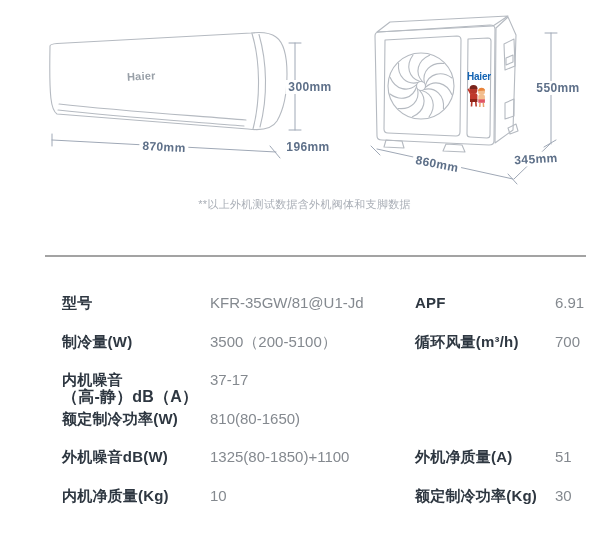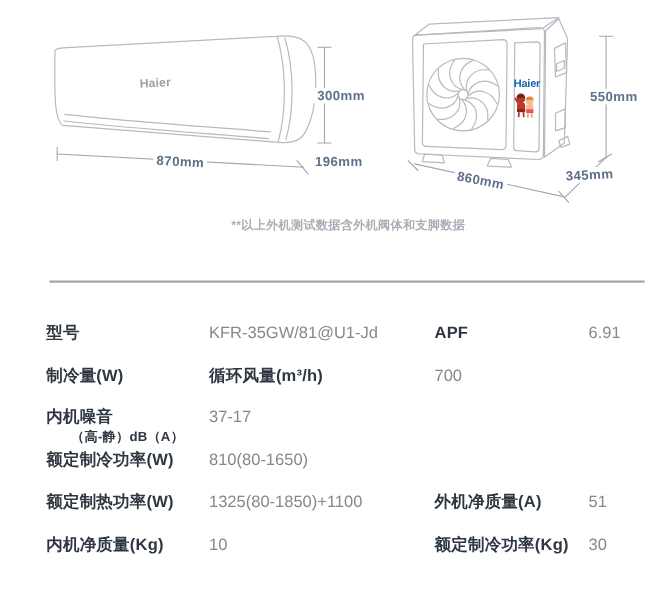--- a/index.html
+++ b/index.html
@@ -11,29 +11,29 @@
   .stage{position:relative;width:609px;height:550px;background:#fff;overflow:hidden;}
   svg.lineart{position:absolute;left:0;top:0;}
   .art{stroke:var(--line);fill:none;stroke-width:1.1;stroke-linecap:round;stroke-linejoin:round;}
   .dimline{stroke:var(--dimline);fill:none;stroke-width:1;stroke-linecap:round;}
   .dim-label{position:absolute;transform:translate(-50%,-50%);background:#fff;padding:0 3px;
     font-size:12px;font-weight:600;color:var(--dim);letter-spacing:.4px;white-space:nowrap;}
   .logo-indoor{position:absolute;left:127px;top:70px;font-size:11px;font-weight:bold;
     color:#99a0a8;transform:rotate(-3deg);letter-spacing:.2px;}
   .logo-outdoor{position:absolute;left:464px;top:71px;width:30px;text-align:center;
     font-size:10px;font-weight:bold;color:var(--accent);letter-spacing:-.2px;}
-  .note{position:absolute;top:197px;left:32px;width:569px;text-align:center;
-    font-size:11px;color:var(--note);letter-spacing:.3px;font-weight:bold;}
+  .note{position:absolute;top:197px;left:20px;width:569px;text-align:center;
+    font-size:11px;color:var(--note);letter-spacing:.3px;}
   .divider{position:absolute;top:255px;left:45px;width:541px;height:2px;background:var(--divider);}
-  .spec-table{position:absolute;top:293px;left:42px;width:548px;}
+  .spec-table{position:absolute;top:293px;left:62px;width:548px;}
   .spec-row{display:grid;grid-template-columns:148px 205px 140px 1fr;min-height:38.5px;align-items:start;}
   .cell{font-size:15px;line-height:20px;white-space:nowrap;}
   .l-label,.r-label{font-weight:bold;color:var(--label);letter-spacing:.2px;}
   .l-value,.r-value{color:var(--value);}
-  .r-label-sub{display:block;font-size:12px;line-height:14px;font-weight:bold;color:var(--label);text-align:center;}
+  .r-label-sub{display:block;font-size:16px;line-height:14px;font-weight:bold;color:var(--label);}
 </style>
 </head>
 <body>
 
 <div class="stage">
 
   <svg class="lineart" width="609" height="220" viewBox="0 0 609 220">
 
     <g>
       <path class="art" d="M 50,46 C 49,98 51,110 57,114 L 248,129 C 263,131 272,129 277,121
@@ -135,20 +135,21 @@
     <div class="cell l-value">KFR-35GW/81@U1-Jd</div>
     <div class="cell r-label">
       <span class="r-label-main">APF</span>
       <span class="r-label-sub"></span>
     </div>
     <div class="cell r-value">6.91</div>
   </div>
 
   <div class="spec-row">
     <div class="cell l-label">制冷量(W)</div>
+    <div class="cell l-value">3500（200-5100）</div>
     <div class="cell r-label">
       <span class="r-label-main">循环风量(m³/h)</span>
       <span class="r-label-sub"></span>
     </div>
     <div class="cell r-value">700</div>
   </div>
 
   <div class="spec-row">
     <div class="cell r-label">
       <span class="r-label-main">内机噪音</span>
@@ -161,21 +162,21 @@
     <div class="cell l-label">额定制冷功率(W)</div>
     <div class="cell l-value">810(80-1650)</div>
     <div class="cell r-label">
       <span class="r-label-main"></span>
       <span class="r-label-sub"></span>
     </div>
     <div class="cell r-value"></div>
   </div>
 
   <div class="spec-row">
-    <div class="cell l-label">额定制热功率(W)</div>
+    <div class="cell l-label">外机噪音dB(W)</div>
     <div class="cell l-value">1325(80-1850)+1100</div>
     <div class="cell r-label">
       <span class="r-label-main">外机净质量(A)</span>
       <span class="r-label-sub"></span>
     </div>
     <div class="cell r-value">51</div>
   </div>
 
   <div class="spec-row">
     <div class="cell l-label">内机净质量(Kg)</div>

